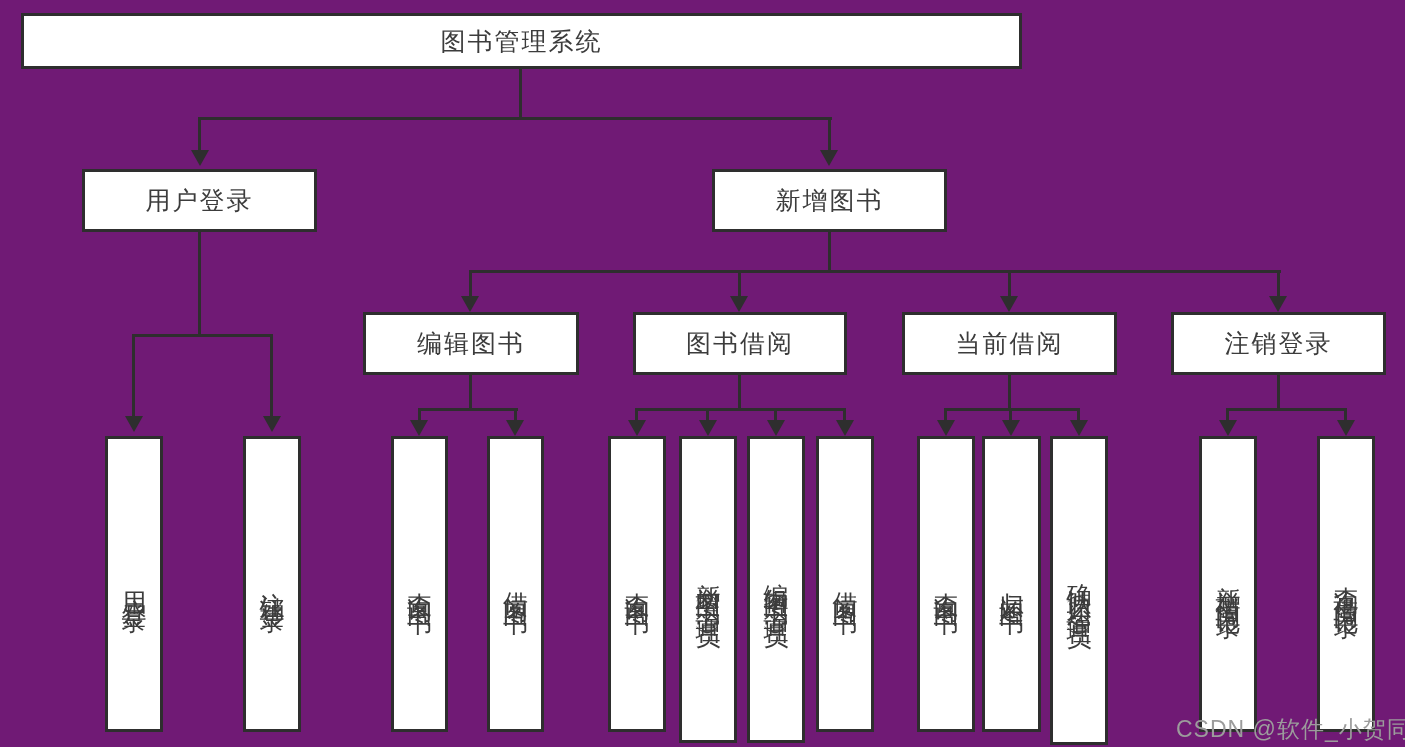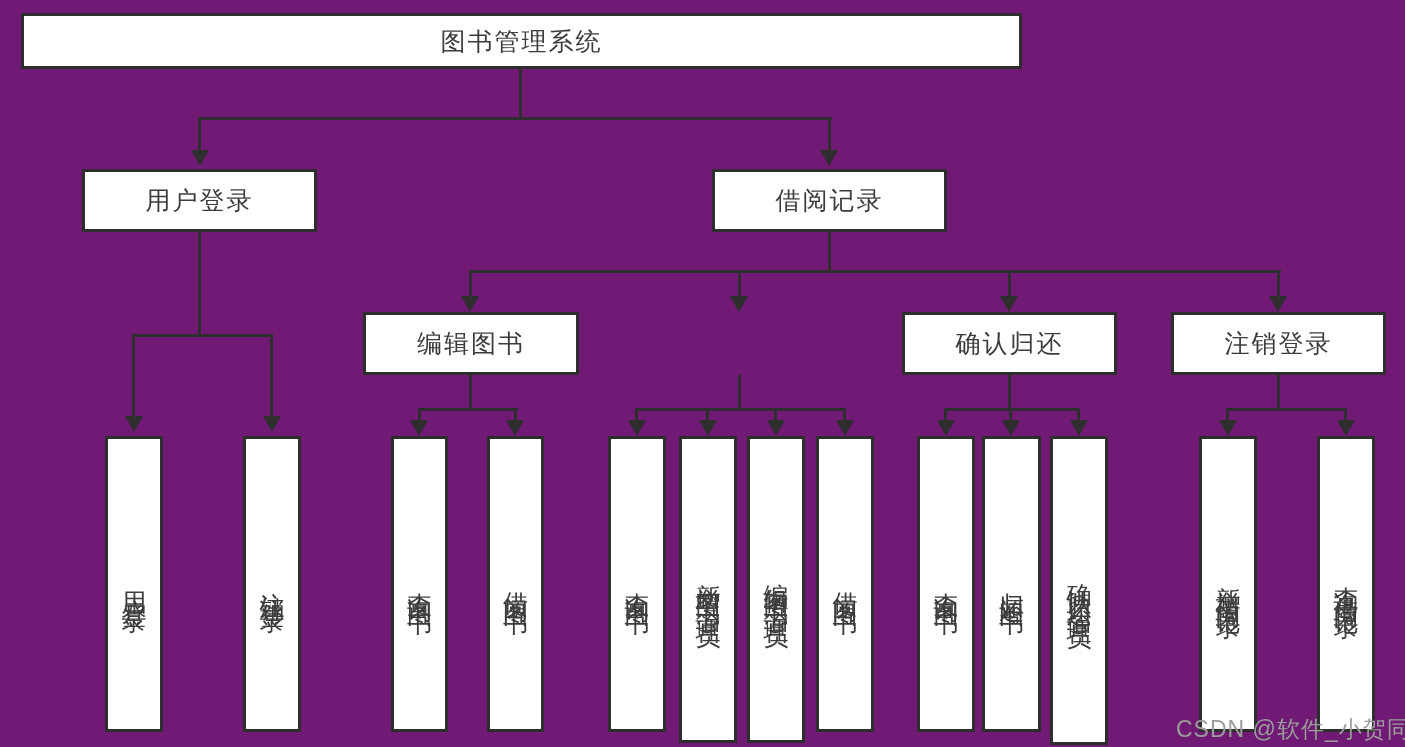--- a/index.html
+++ b/index.html
@@ -40,42 +40,43 @@
   <div class="box" style="left:21px;top:13px;width:1001px;height:56px">图书管理系统</div>
 
   <div class="vline" style="left:519px;top:69px;height:49px"></div>
   <div class="hline" style="left:198px;top:117px;width:634px"></div>
   <div class="vline" style="left:198px;top:117px;height:33px"></div>
   <div class="ahead" style="left:191px;top:150px"></div>
   <div class="vline" style="left:828px;top:117px;height:33px"></div>
   <div class="ahead" style="left:820px;top:150px"></div>
 
   <div class="box" style="left:82px;top:169px;width:235px;height:63px">用户登录</div>
-  <div class="box" style="left:712px;top:169px;width:235px;height:63px">借阅记录</div>
+  <div class="box" style="left:712px;top:169px;width:235px;height:63px">新增图书</div>
 
   <div class="vline" style="left:198px;top:232px;height:103px"></div>
   <div class="hline" style="left:132px;top:334px;width:141px"></div>
   <div class="vline" style="left:132px;top:334px;height:82px"></div>
   <div class="ahead" style="left:125px;top:416px"></div>
   <div class="vline" style="left:270px;top:334px;height:82px"></div>
   <div class="ahead" style="left:263px;top:416px"></div>
 
   <div class="vline" style="left:828px;top:232px;height:41px"></div>
   <div class="hline" style="left:469px;top:270px;width:812px"></div>
   <div class="vline" style="left:469px;top:270px;height:26px"></div>
   <div class="ahead" style="left:461px;top:296px"></div>
   <div class="vline" style="left:738px;top:270px;height:26px"></div>
   <div class="ahead" style="left:730px;top:296px"></div>
   <div class="vline" style="left:1008px;top:270px;height:26px"></div>
   <div class="ahead" style="left:1000px;top:296px"></div>
   <div class="vline" style="left:1277px;top:270px;height:26px"></div>
   <div class="ahead" style="left:1269px;top:296px"></div>
 
   <div class="box" style="left:363px;top:312px;width:216px;height:63px">编辑图书</div>
-  <div class="box" style="left:902px;top:312px;width:215px;height:63px">确认归还</div>
+  <div class="box" style="left:633px;top:312px;width:214px;height:63px">图书借阅</div>
+  <div class="box" style="left:902px;top:312px;width:215px;height:63px">当前借阅</div>
   <div class="box" style="left:1171px;top:312px;width:215px;height:63px">注销登录</div>
 
   <div class="vline" style="left:469px;top:375px;height:34px"></div>
   <div class="hline" style="left:418px;top:408px;width:100px"></div>
   <div class="vline" style="left:418px;top:408px;height:12px"></div>
   <div class="ahead" style="left:410px;top:420px"></div>
   <div class="vline" style="left:514px;top:408px;height:12px"></div>
   <div class="ahead" style="left:506px;top:420px"></div>
 
   <div class="vline" style="left:738px;top:375px;height:34px"></div>

